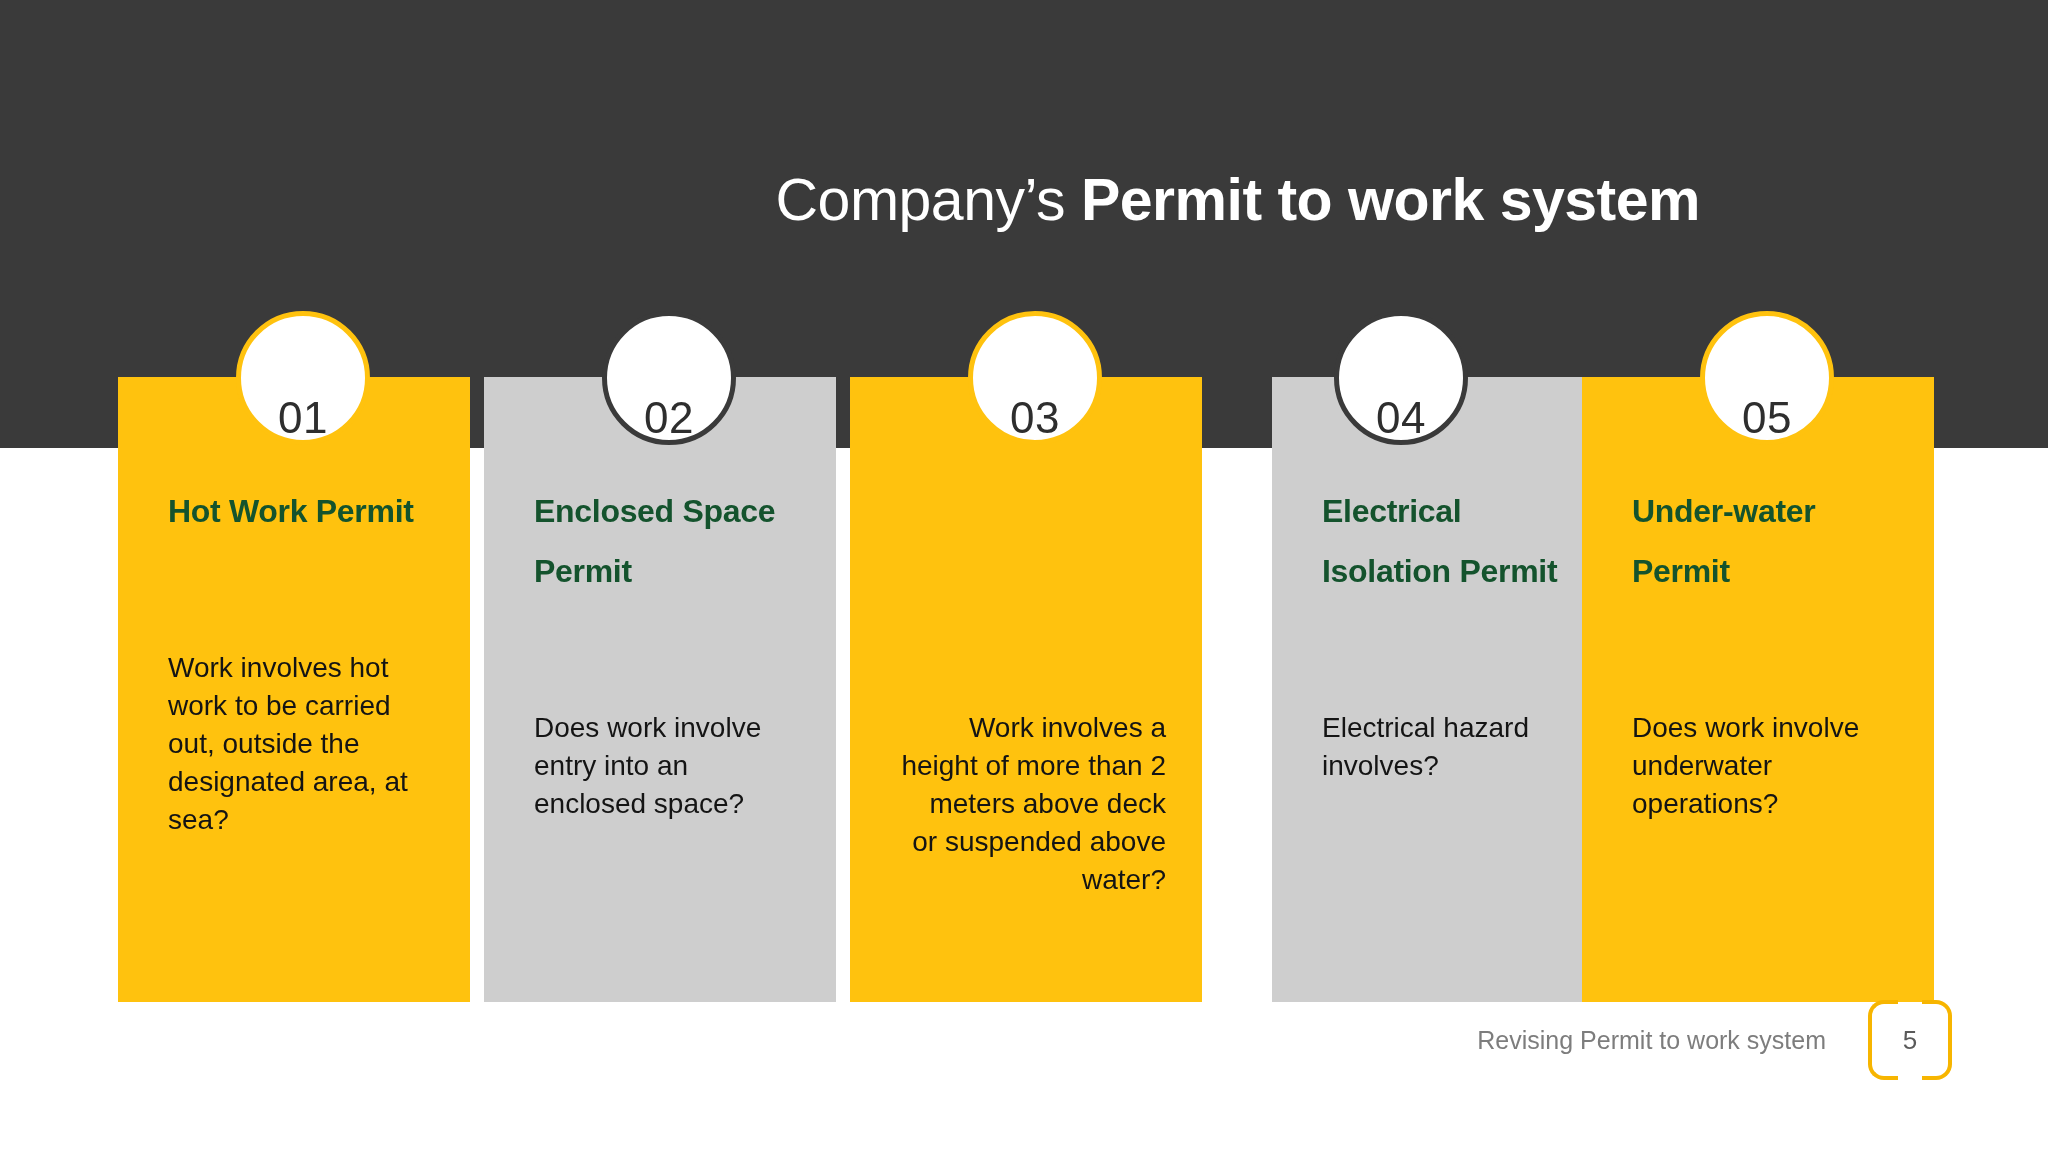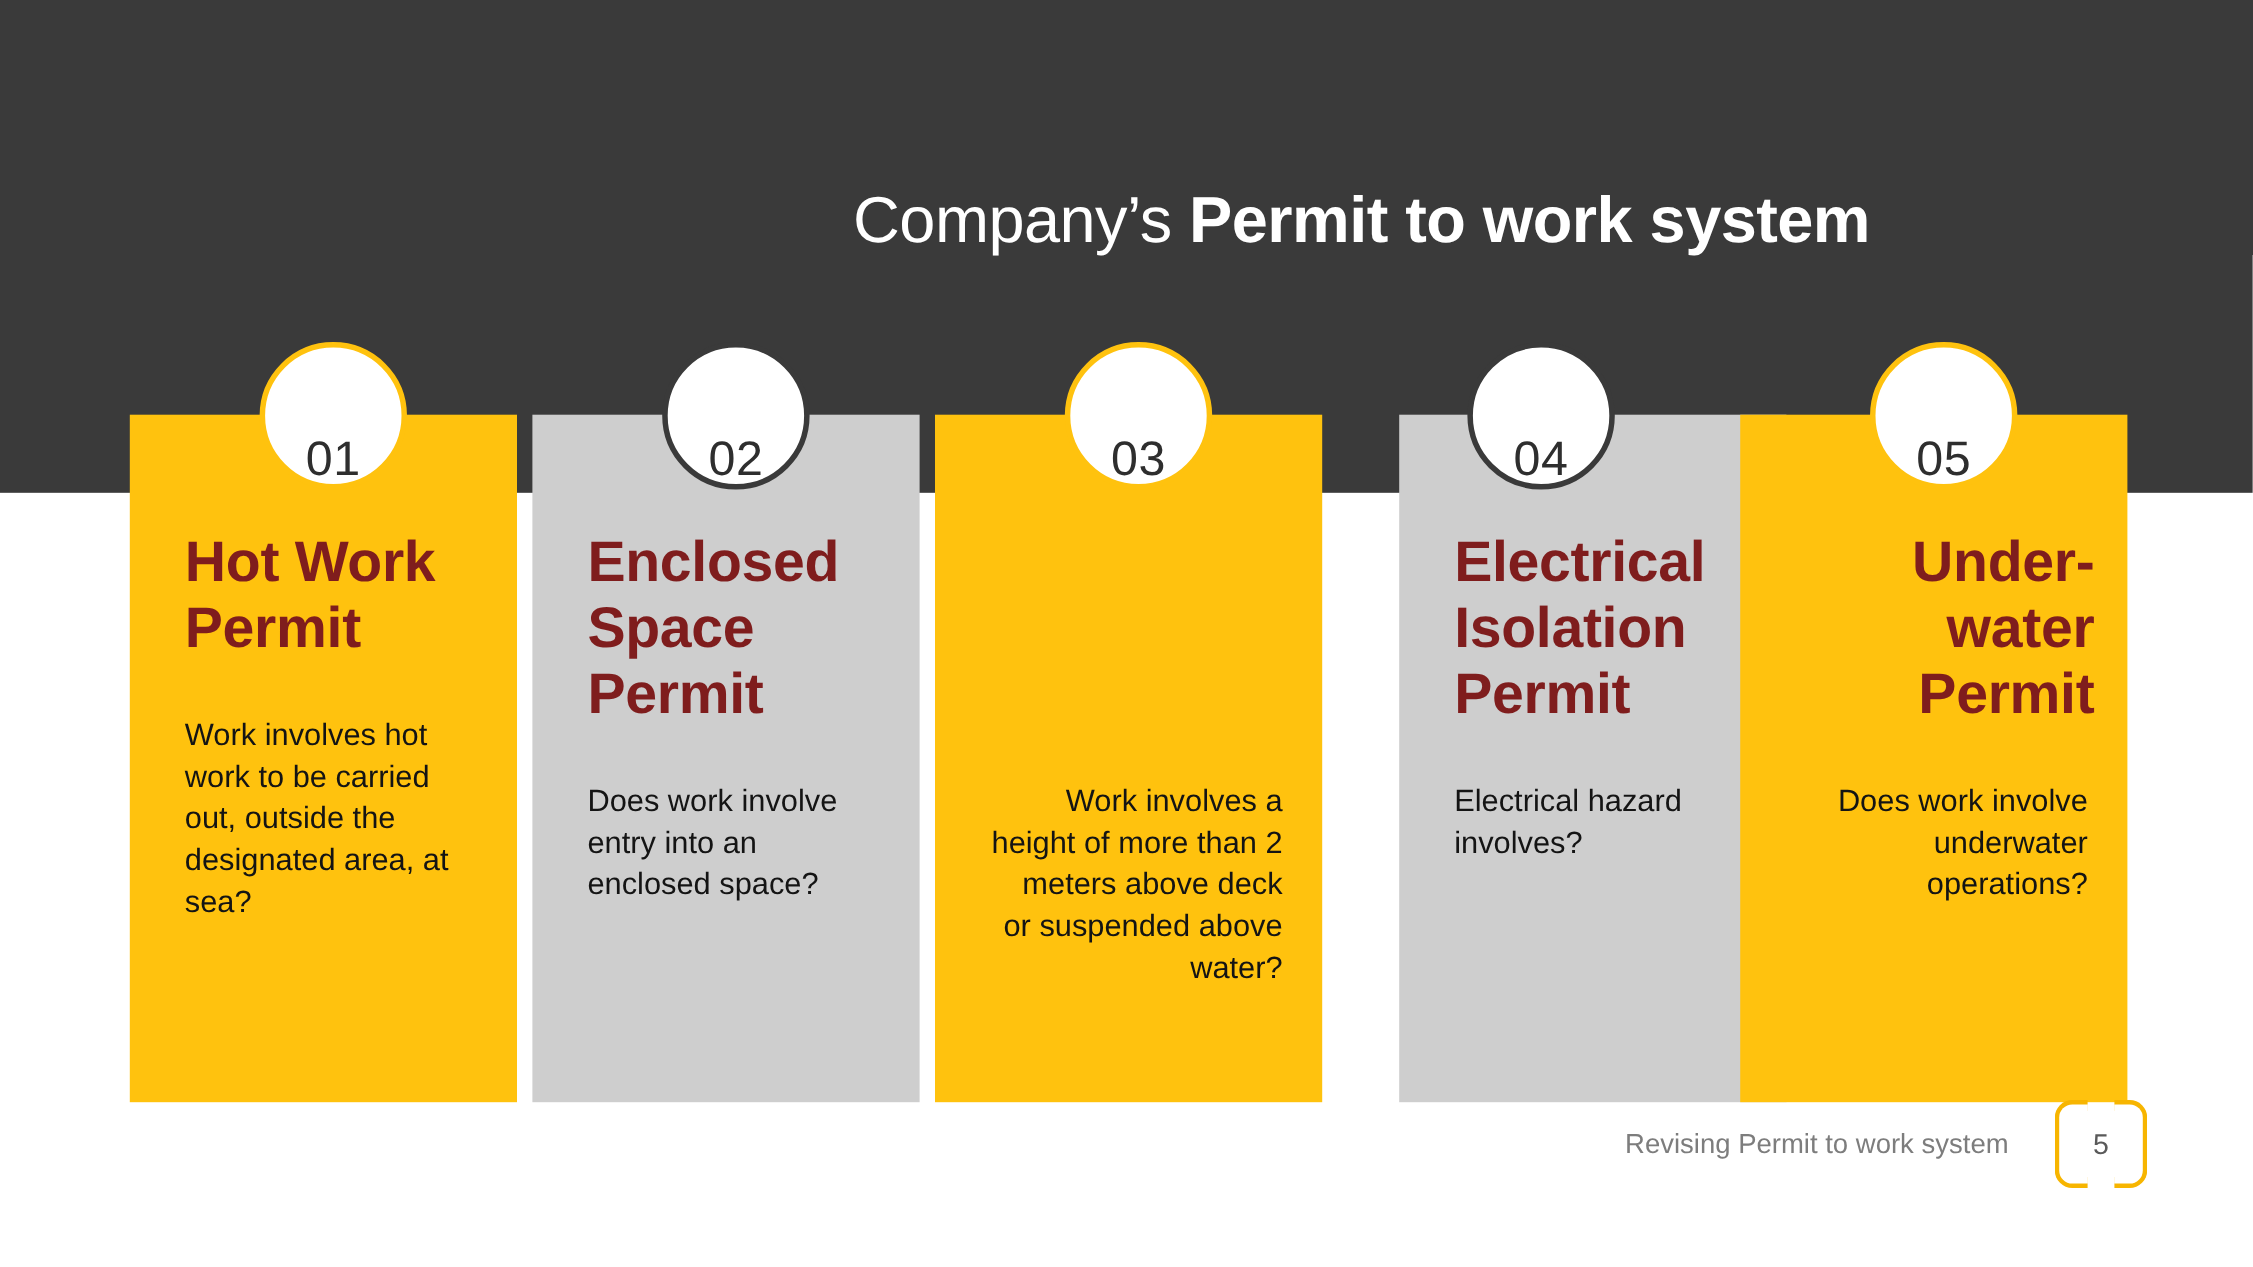--- a/index.html
+++ b/index.html
@@ -62,31 +62,31 @@
     box-sizing: border-box;
     padding: 0 50px;
   }
   .card.yellow { background: #FFC20E; }
   .card.gray   { background: #CECECE; }
 
   .card:nth-of-type(1) { left: 0px; }
   .card:nth-of-type(2) { left: 366px; }
   .card:nth-of-type(3) { left: 732px; }
   .card:nth-of-type(4) { left: 1154px; }
-  .card:nth-of-type(5) { left: 1464px; text-align: right; }
+  .card:nth-of-type(5) { left: 1464px; }
 
   .card-heading {
     position: absolute;
     left: 50px;
     right: 30px;
     top: 104px;
-    font-size: 52px;
+    font-size: 32px;
     line-height: 60px;
     font-weight: 700;
-    color: #7f1d1d;
+    color: #14532d;
     letter-spacing: -0.3px;
   }
   .card-body {
     position: absolute;
     left: 50px;
     right: 36px;
     font-size: 28px;
     line-height: 38px;
     font-weight: 400;
     color: #141414;

